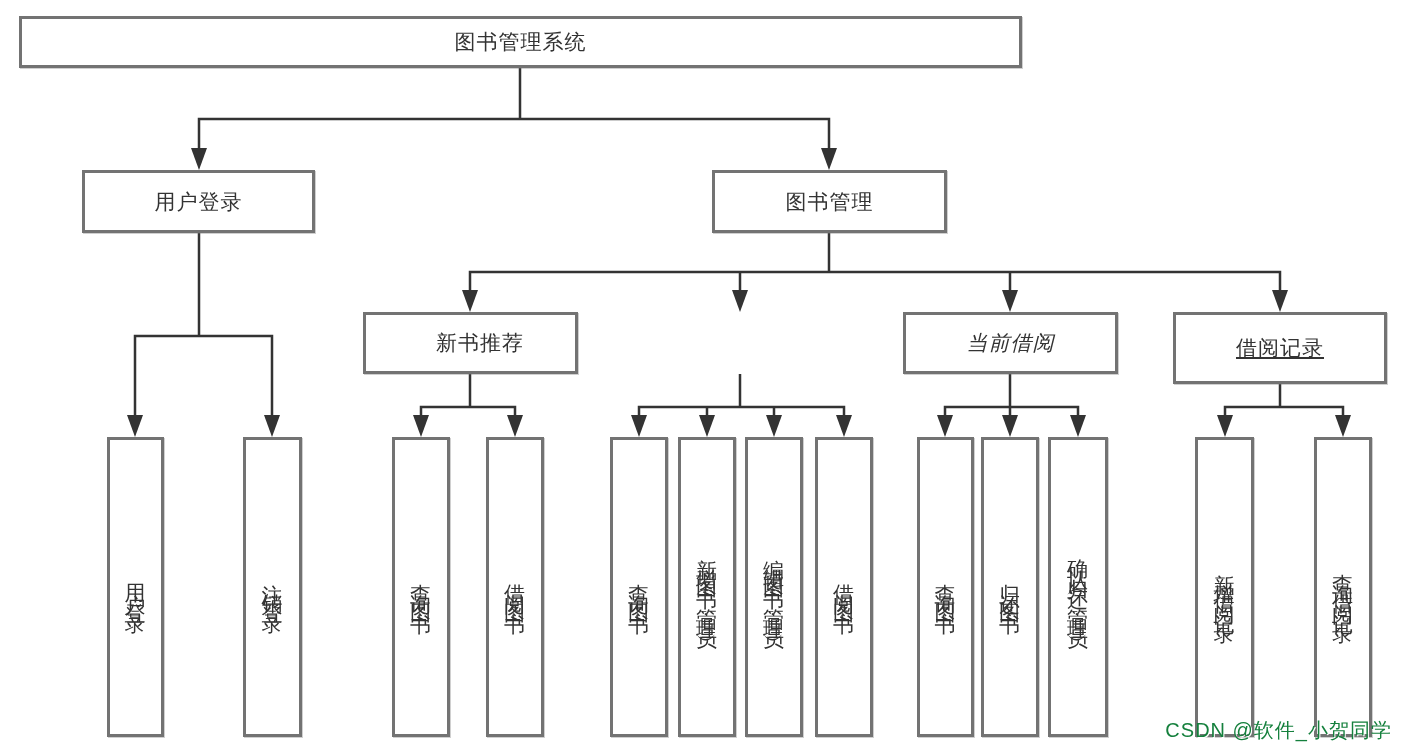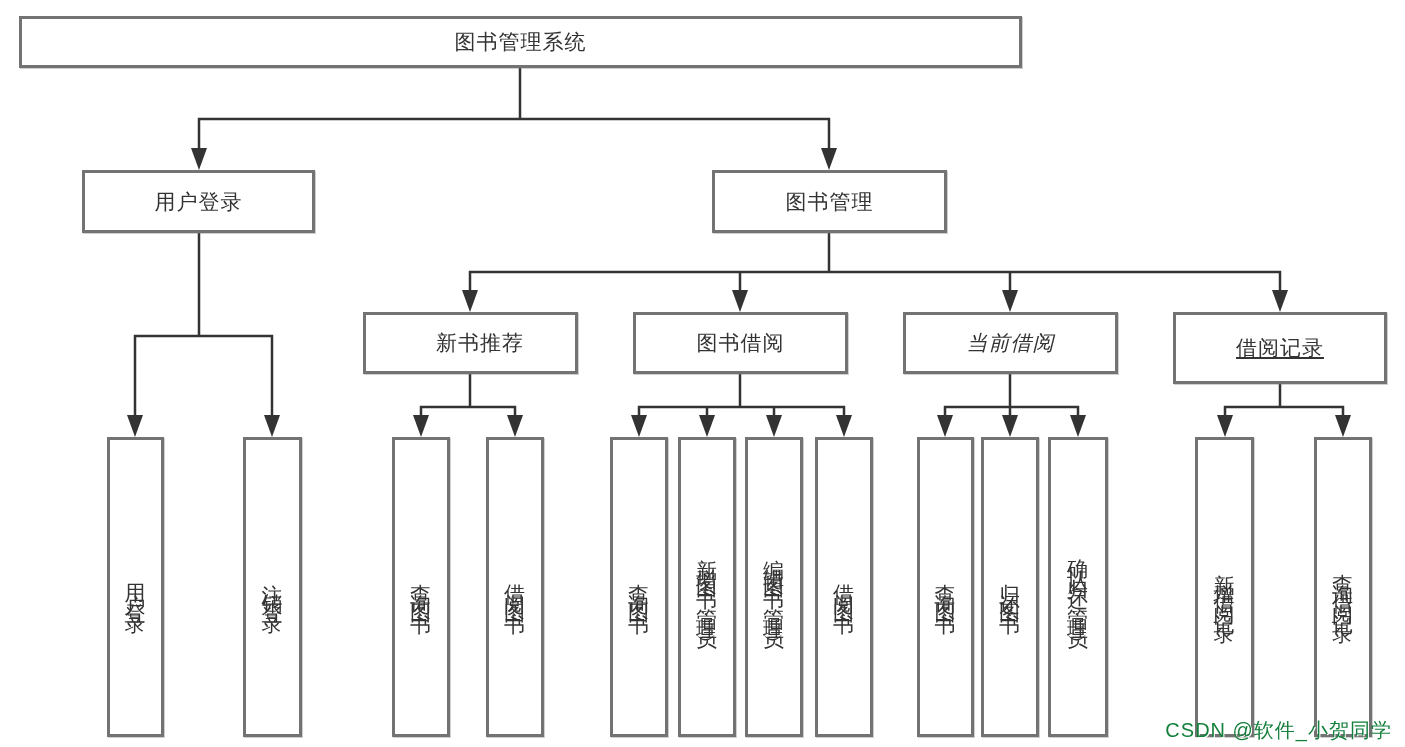--- a/index.html
+++ b/index.html
@@ -109,23 +109,20 @@
   <div class="box" style="left:82px; top:170px; width:233px; height:63px;">
     <span class="hlabel">用户登录</span>
   </div>
   <div class="box" style="left:712px; top:170px; width:235px; height:63px;">
     <span class="hlabel">图书管理</span>
   </div>
 
   <div class="box" style="left:363px; top:312px; width:215px; height:62px;padding-left:19px;">
     <span class="hlabel">新书推荐</span>
   </div>
-  <div class="box" style="left:633px; top:312px; width:215px; height:62px;">
-    <span class="hlabel">图书借阅</span>
-  </div>
   <div class="box" style="left:903px; top:312px; width:215px; height:62px;font-style:italic;">
     <span class="hlabel">当前借阅</span>
   </div>
   <div class="box" style="left:1173px; top:312px; width:214px; height:72px;text-decoration:underline;">
     <span class="hlabel">借阅记录</span>
   </div>
 
   <div class="box vbox" style="left:107px; width:57px;">
     <span class="vtext">用户登录</span>
   </div>

